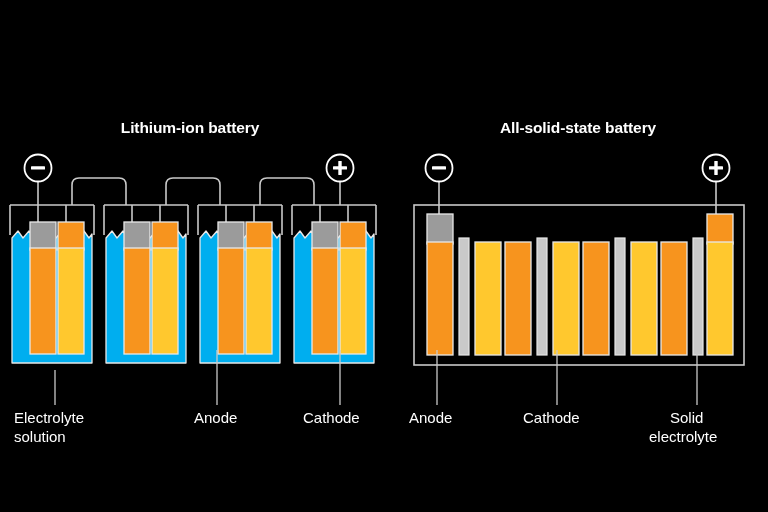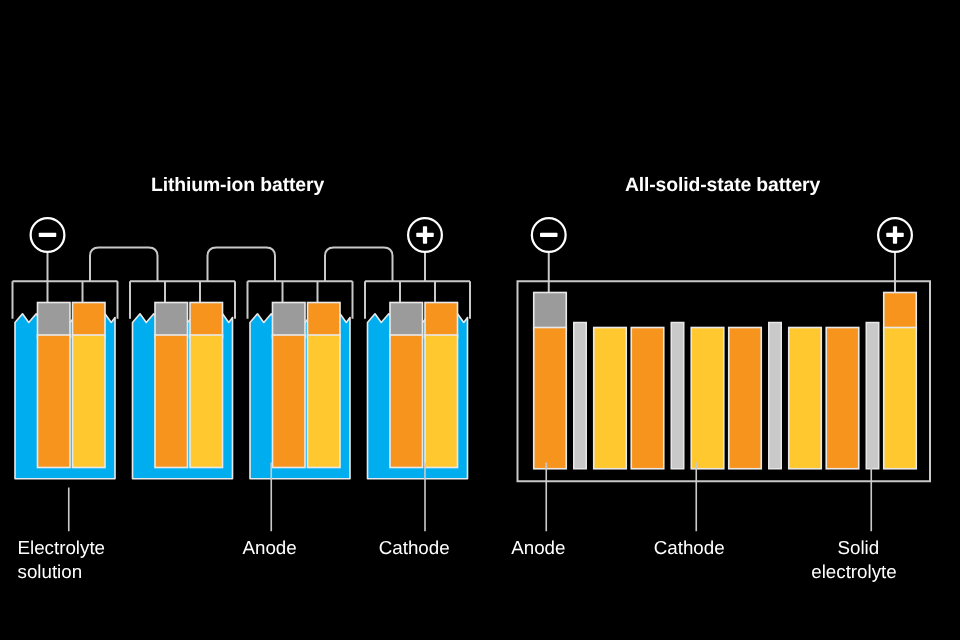--- a/index.html
+++ b/index.html
@@ -13,21 +13,20 @@
     overflow: hidden;
     font-family: "Liberation Sans", sans-serif;
     position: relative;
   }
   #stage {
     position: absolute;
     left: 0; top: 0;
     width: 768px;
     height: 488px;
     background: #f97316;
-    margin-top: 20px;
   }
   svg#diagram {
     display: block;
     width: 768px;
     height: 512px;
   }
   .panel-title {
     font-family: "Liberation Sans", sans-serif;
     font-size: 15.5px;
     font-weight: bold;

